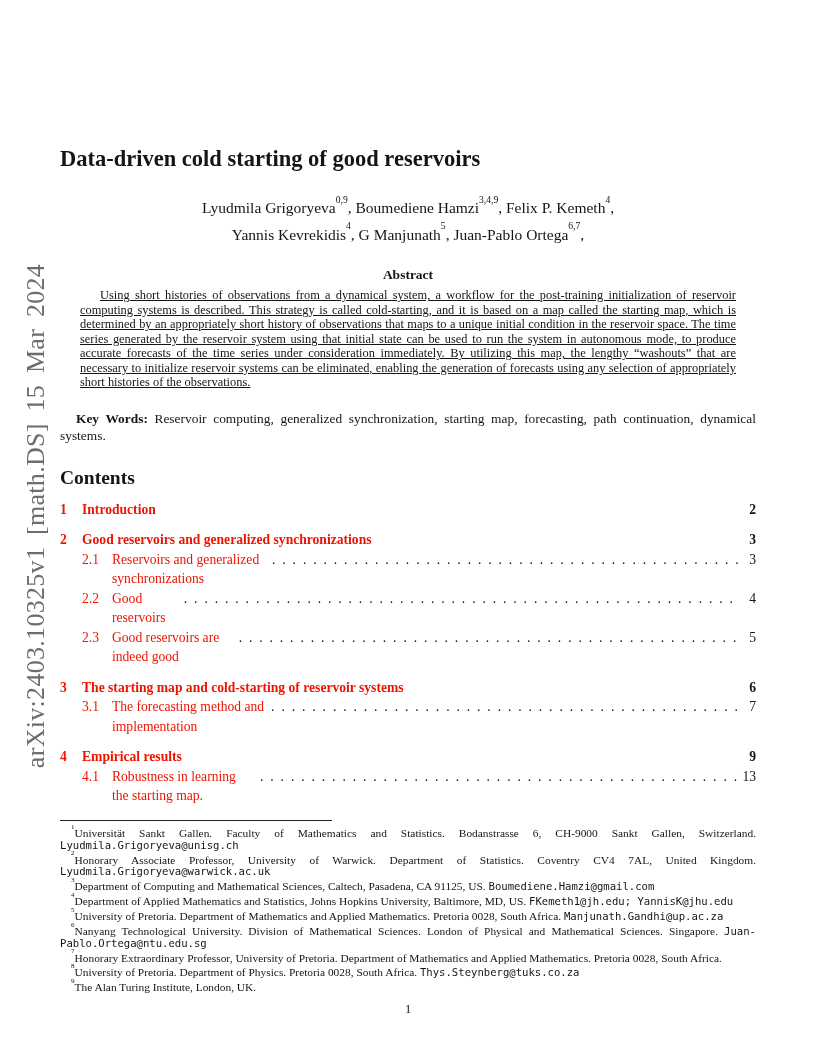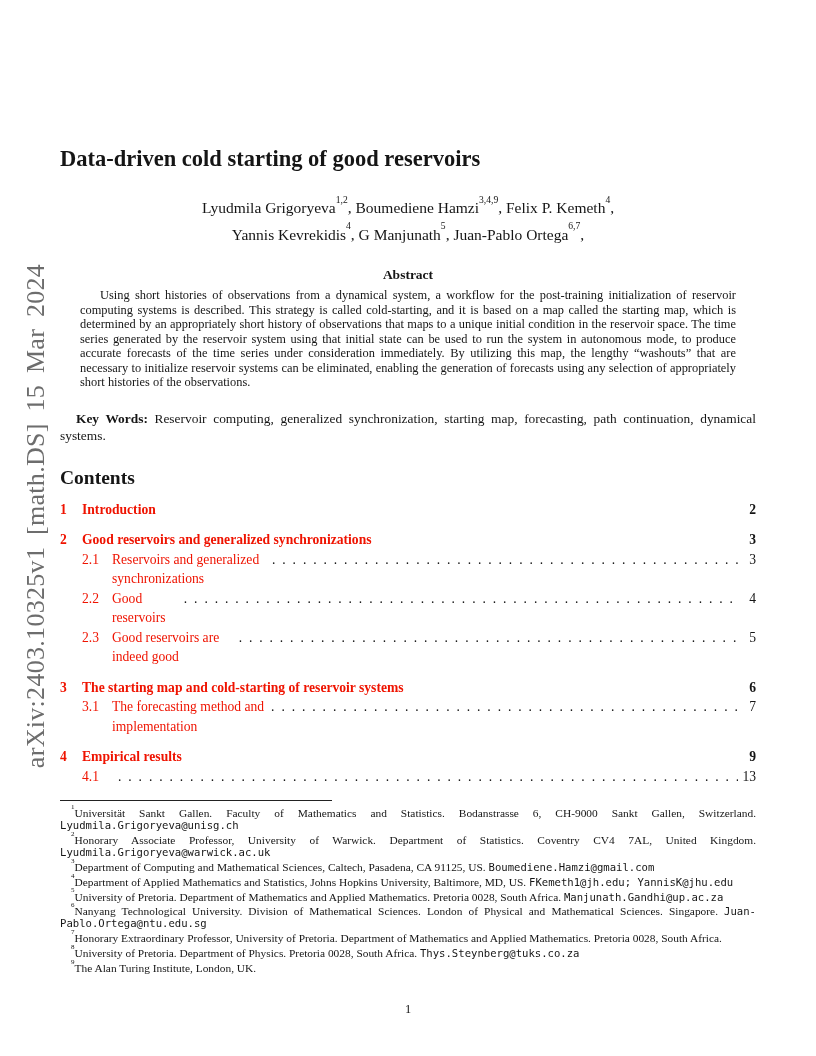--- a/index.html
+++ b/index.html
@@ -17,21 +17,21 @@
     color:var(--gray);
   }
   .content { position:absolute; left:60px; top:0; width:696px; }
   .title { margin:146px 0 0 0; font-size:22.5px; font-weight:bold; }
   .authors { margin-top:21px; text-align:center; font-size:15.5px; line-height:22.5px; }
   .authors sup, .fn-marker { font-size:0.62em; position:relative; top:-0.45em; }
   .abstract { margin-top:20px; }
   .abstract-heading { text-align:center; font-weight:bold; font-size:13.5px; line-height:17px; margin-bottom:5px; }
   .abstract-body {
     margin:0 20px; font-size:12.4px; line-height:14.5px;
-    text-align:justify; text-indent:20px;
+    text-align:justify; text-indent:20px;text-decoration:underline;
   }
   .keywords { margin:20px 0 0 0; font-size:13.4px; line-height:17.5px; text-align:justify; text-indent:16px; }
   .contents-heading { margin:22px 0 0 0; font-size:19.5px; font-weight:bold; }
   .toc { margin-top:3px; font-size:13.6px; }
   .toc-row { display:flex; align-items:baseline; line-height:19.5px; }
   .toc-section { font-weight:bold; margin-top:11px; }
   .toc-num { flex:0 0 auto; color:var(--red); }
   .toc-section .toc-num { width:22px; }
   .toc-sub { padding-left:22px; }
   .toc-sub .toc-num { width:30px; }
@@ -52,21 +52,21 @@
 </head>
 <body>
 
 <div class="page">
   <div class="watermark">arXiv:2403.10325v1 [math.DS] 15 Mar 2024</div>
 
   <main class="content">
     <h1 class="title">Data-driven cold starting of good reservoirs</h1>
 
     <div class="authors">
-        <div class="author-line"><span>Lyudmila Grigoryeva</span><sup>1,2</sup><span>, Boumediene Hamzi</span><sup>3,4,9</sup><span>, Felix P. Kemeth</span><sup>4</sup><span>,</span></div>
+        <div class="author-line"><span>Lyudmila Grigoryeva</span><sup>0,9</sup><span>, Boumediene Hamzi</span><sup>3,4,9</sup><span>, Felix P. Kemeth</span><sup>4</sup><span>,</span></div>
         <div class="author-line"><span>Yannis Kevrekidis</span><sup>4</sup><span>, G Manjunath</span><sup>5</sup><span>, Juan-Pablo Ortega</span><sup>6,7</sup><span>,</span></div>
       </div>
 
     <section class="abstract">
       <div class="abstract-heading">Abstract</div>
       <p class="abstract-body">Using short histories of observations from a dynamical system, a workflow for the post-training initialization of reservoir computing systems is described. This strategy is called cold-starting, and it is based on a map called the starting map, which is determined by an appropriately short history of observations that maps to a unique initial condition in the reservoir space. The time series generated by the reservoir system using that initial state can be used to run the system in autonomous mode, to produce accurate forecasts of the time series under consideration immediately. By utilizing this map, the lengthy “washouts” that are necessary to initialize reservoir systems can be eliminated, enabling the generation of forecasts using any selection of appropriately short histories of the observations.</p>
     </section>
 
     <p class="keywords"><b>Key Words:</b>
       <span>Reservoir computing, generalized synchronization, starting map, forecasting, path continuation, dynamical systems.</span></p>
@@ -116,20 +116,21 @@
           <span class="toc-page">7</span>
         </div>
         <div class="toc-row toc-section">
           <span class="toc-num">4</span>
           <span class="toc-title">Empirical results</span>
           <span class="toc-fill"></span>
           <span class="toc-page">9</span>
         </div>
         <div class="toc-row toc-sub">
           <span class="toc-num">4.1</span>
+          <span class="toc-title">Robustness in learning the starting map.</span>
           <span class="toc-dots"></span>
           <span class="toc-page">13</span>
         </div>
       </nav>
 
     <div class="footnotes">
       <hr class="footnote-rule">
       <div>
           <p class="footnote"><sup class="fn-marker">1</sup><span>Universität Sankt Gallen. Faculty of Mathematics and Statistics. Bodanstrasse 6, CH-9000 Sankt Gallen, Switzerland. </span><span class="mono">Lyudmila.Grigoryeva@unisg.ch</span></p>
           <p class="footnote"><sup class="fn-marker">2</sup><span>Honorary Associate Professor, University of Warwick. Department of Statistics. Coventry CV4 7AL, United Kingdom. </span><span class="mono">Lyudmila.Grigoryeva@warwick.ac.uk</span></p>

